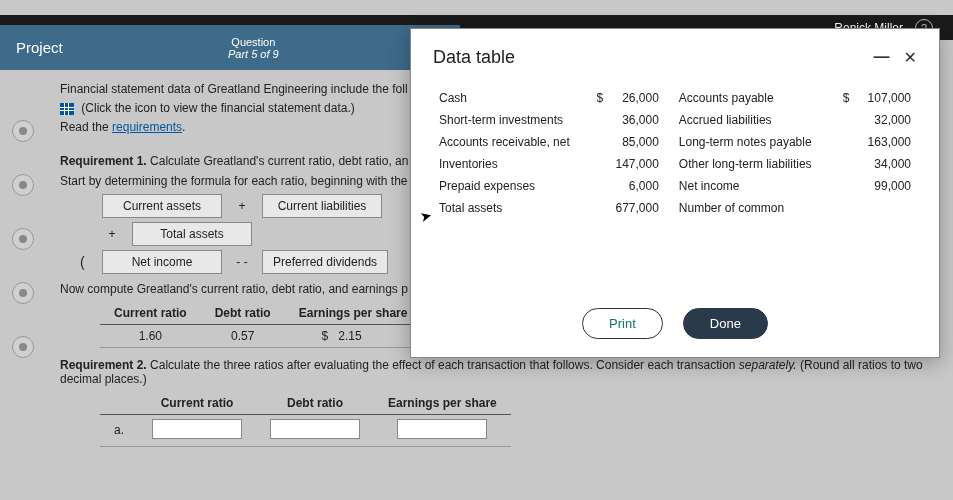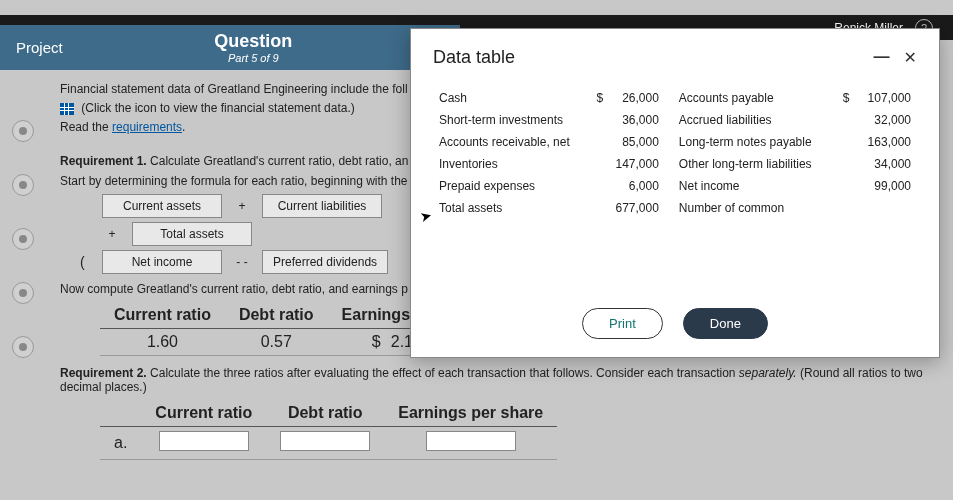--- a/index.html
+++ b/index.html
@@ -39,21 +39,21 @@
       width: 460px;
       height: 45px;
       background: #3e6b8a;
       color: #fff;
       display: flex;
       align-items: center;
       padding: 0 16px;
       justify-content: space-between;
     }
     .header .qcol { text-align: center; flex: 1; }
-    .header .qtitle { font-weight: bold; font-size: 18px; }
+    .header .qtitle { font-weight: normal; font-size: 11px; }
     .header .qpart { font-size: 11px; font-style: italic; }
     .content {
       position: absolute;
       top: 70px; left: 0;
       width: 953px;
       padding: 10px 20px 10px 60px;
     }
     .intro { margin-bottom: 10px; line-height: 1.6; }
     .link { color: #0056a0; text-decoration: underline; cursor: pointer; }
     .grid-icon {
@@ -81,21 +81,21 @@
       text-align: center;
       font-size: 12px;
     }
     .op { width: 20px; text-align: center; }
     .paren { width: 12px; font-size: 14px;}
     .ratio-table { margin: 6px 0 6px 40px; }
     .ratio-table table { border-collapse: collapse; }
     .ratio-table th, .ratio-table td {
       padding: 4px 14px;
       text-align: center;
-      font-size: 16px;
+      font-size: 12px;
     }
     .ratio-table th { border-bottom: 1px solid #555; font-weight: bold; }
     .ratio-table td { border-bottom: 1px solid #999; }
     .input-cell {
       background: #fff; border: 1px solid #888;
       width: 90px; height: 20px; display: inline-block;
     }
     .sidebar-dots {
       position: absolute;
       left: 12px; top: 120px;

